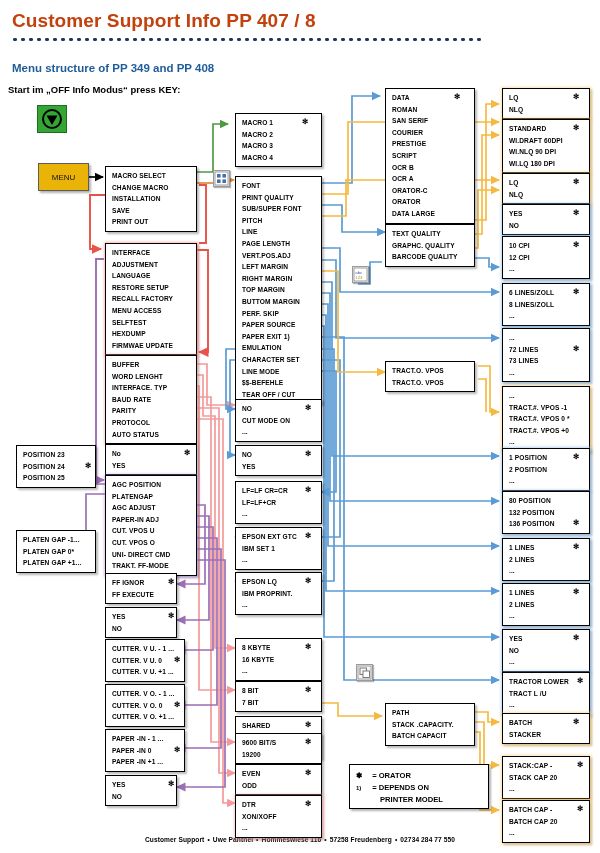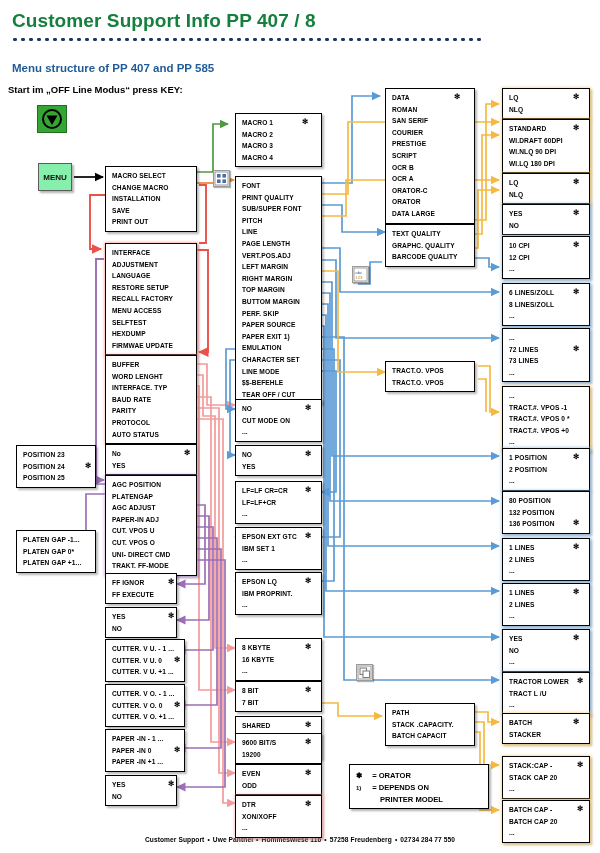--- a/index.html
+++ b/index.html
@@ -9,21 +9,21 @@
     background:#ffffff;
     font-family:"Liberation Sans", sans-serif;
     position:relative;
     overflow:hidden;
   }
 
   
   #header { position:absolute; left:0; top:0; width:600px; height:72px; }
   #page-title {
     position:absolute; left:12px; top:10px;
-    font-size:19px; font-weight:600; color:#15803d;
+    font-size:19px; font-weight:600; color:#c2410c;
     letter-spacing:.1px; white-space:nowrap;
   }
   #title-rule {
     position:absolute; left:11px; top:37px; width:470px; height:5px;
     background-image: radial-gradient(#1F3864 38%, transparent 40%);
     background-size:8px 5px; background-repeat:repeat-x;
   }
   #subtitle {
     position:absolute; left:12px; top:62px;
     font-size:11.5px; font-weight:600; color:#1F5C99;
@@ -82,25 +82,25 @@
 
   
   .glow-red  { box-shadow:0 0 3px 1.5px rgba(255,120,120,.75), 2px 2px 2px rgba(0,0,0,.25); }
   .glow-pink { box-shadow:0 0 3px 1.5px rgba(247,160,160,.7), 2px 2px 2px rgba(0,0,0,.25); }
   .glow-blue { box-shadow:0 0 3px 1.5px rgba(140,185,225,.8), 2px 2px 2px rgba(0,0,0,.25); }
   .glow-purple{ box-shadow:0 0 3px 1.5px rgba(175,140,205,.7), 2px 2px 2px rgba(0,0,0,.25); }
   .glow-gold { box-shadow:0 0 3px 1.5px rgba(247,200,110,.8), 2px 2px 2px rgba(0,0,0,.25); }
 
   
   #menu-key {
-    position:absolute; left:38px; top:163px; width:34px; height:28px;
-    background:#86efac; border:1.6px solid #5c5c5c;
+    position:absolute; left:38px; top:163px; width:51px; height:28px;
+    background:#eab308; border:1.6px solid #5c5c5c;
     box-shadow:2px 2px 2px rgba(0,0,0,.3);
     display:flex; align-items:center; justify-content:center;
-    font-size:8px; font-weight:bold; color:#111; z-index:6;
+    font-size:8px; font-weight:normal; color:#111; z-index:6;
   }
 
   
   #offline-key {
     position:absolute; left:37px; top:105px; width:30px; height:28px;
     background:#35A535; border:1px solid #1e6e1e; z-index:6;
     display:flex; align-items:center; justify-content:center;
   }
   #offline-key svg { display:block; }
 
@@ -131,22 +131,22 @@
     letter-spacing:.1px;
   }
   #footer span.sep { padding:0 3px; }
 </style>
 </head>
 <body>
 
 <div id="header">
   <div id="page-title">Customer Support Info PP 407 / 8</div>
   <div id="title-rule"></div>
-  <div id="subtitle">Menu structure of PP 407 and PP 585</div>
-  <div id="start-line">Start im „OFF Line Modus“ press KEY:</div>
+  <div id="subtitle">Menu structure of PP 349 and PP 408</div>
+  <div id="start-line">Start im „OFF Info Modus“ press KEY:</div>
 
 </div>
 
 <div id="canvas">
 
   <svg id="wires" viewBox="0 0 600 853">
     <defs>
       <marker id="ar-blk" markerWidth="6" markerHeight="6" refX="5" refY="3" orient="auto">
         <path d="M0,0.4 L5.6,3 L0,5.6 z" fill="#000"></path>
         </marker>

